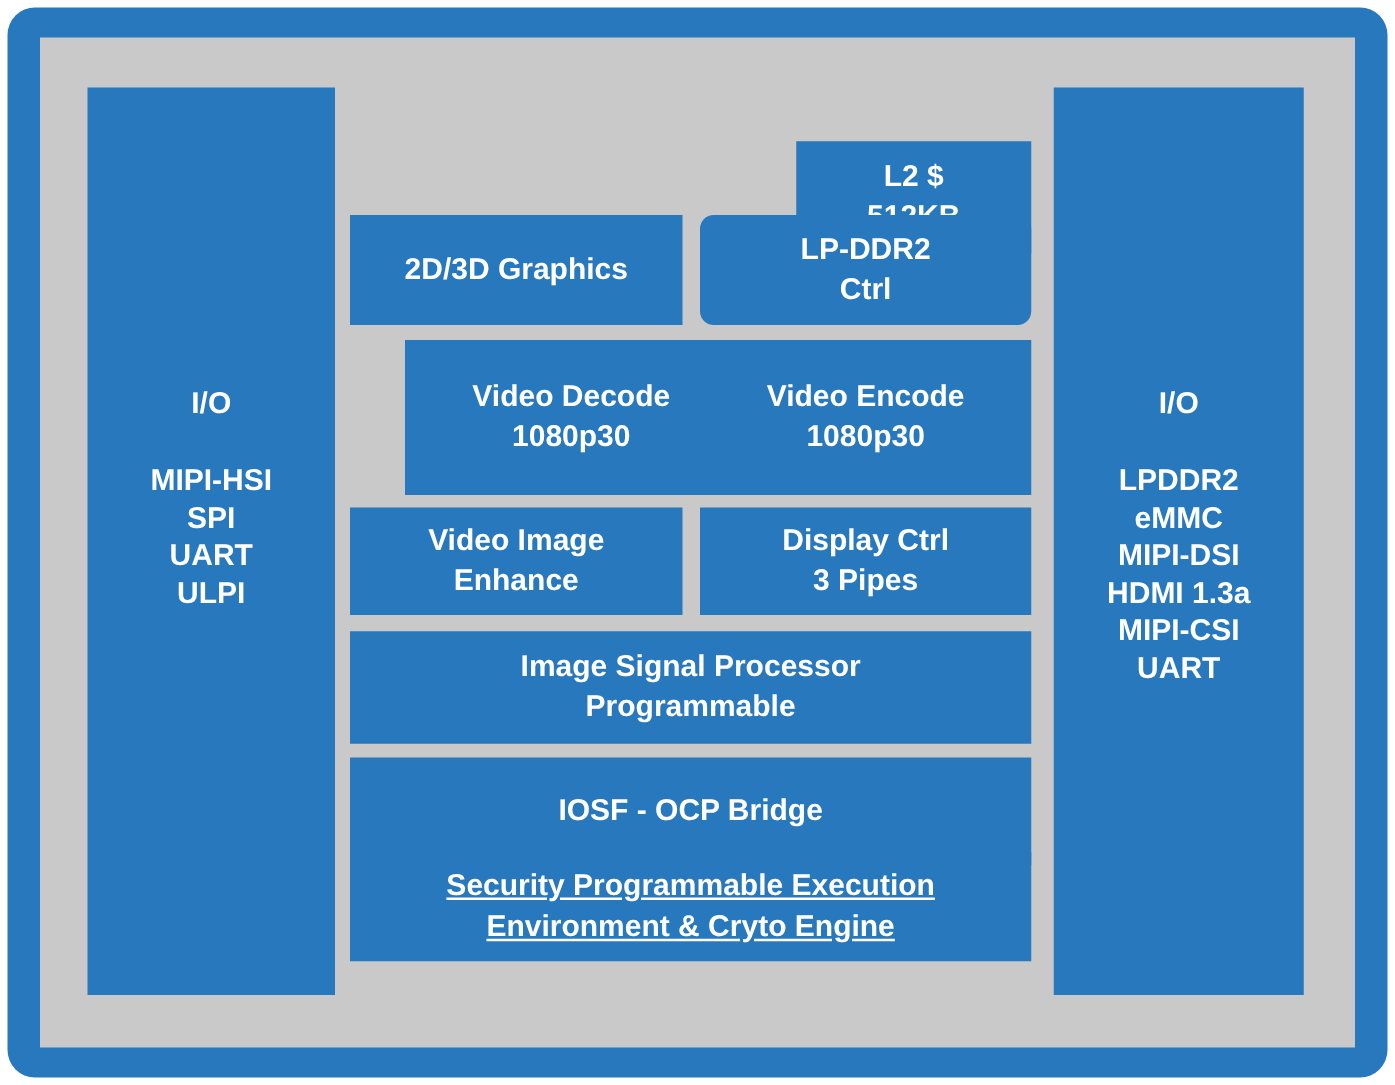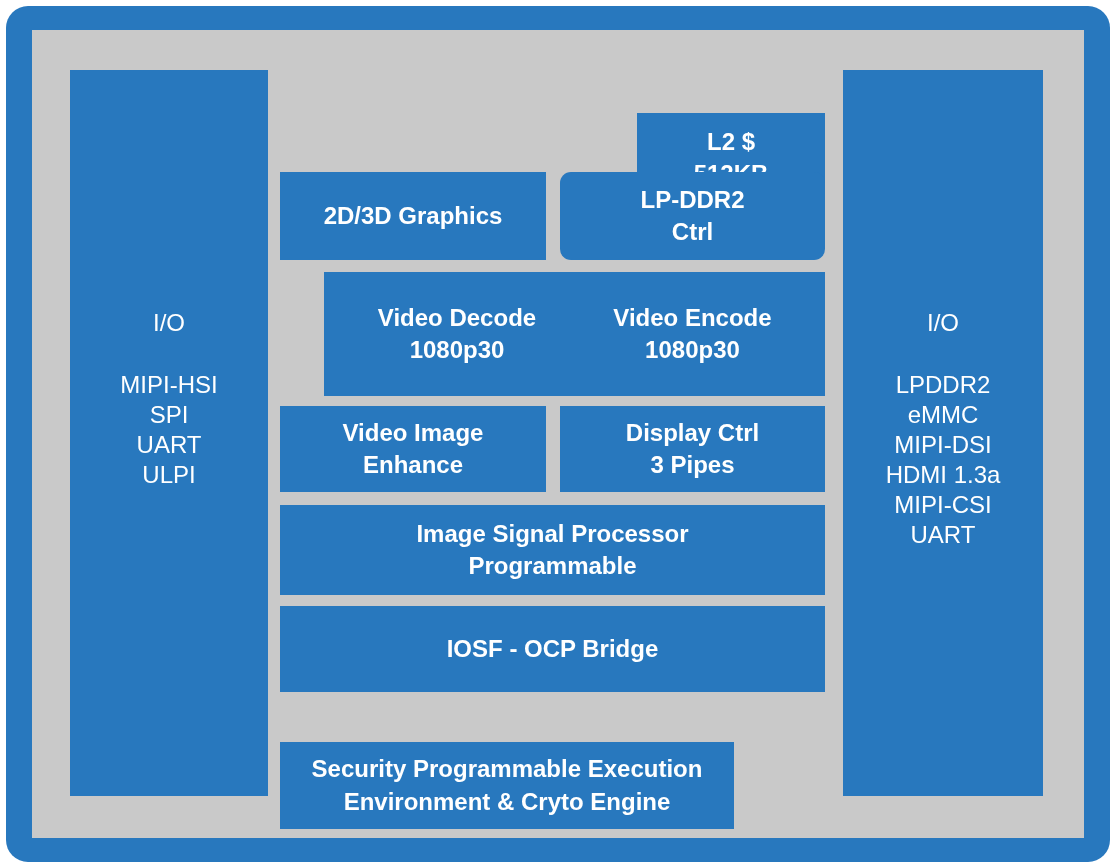--- a/index.html
+++ b/index.html
@@ -49,21 +49,21 @@
     white-space: pre-line;
   }
   .io-panel {
     position: absolute;
     background: var(--block);
     color: var(--text);
     display: flex;
     flex-direction: column;
     align-items: center;
     padding-top: 238px;
-    font-weight: 400;
+    font-weight: 700;
     font-size: 24px;
     text-align: center;
   }
   .io-title { line-height: 30px; }
   .io-items { margin-top: 32px; }
   .io-items > div { line-height: 30px; }
 </style>
 </head>
 <body>
 
@@ -108,15 +108,15 @@
   <div class="block" style="left:280px; top:406px; width:266px; height:86px;">Video Image
 Enhance</div>
   <div class="block" style="left:560px; top:406px; width:265px; height:86px;">Display Ctrl
 3 Pipes</div>
 
   <div class="block" style="left:280px; top:505px; width:545px; height:90px;">Image Signal Processor
 Programmable</div>
 
   <div class="block" style="left:280px; top:606px; width:545px; height:86px;">IOSF - OCP Bridge</div>
 
-  <div class="block" style="left:280px; top:742px; width:454px; height:87px;">Security Programmable Execution
+  <div class="block" style="left:280px; top:682px; width:545px; height:87px;text-decoration:underline;">Security Programmable Execution
 Environment &amp; Cryto Engine</div>
 </div>
 
 </body></html>

